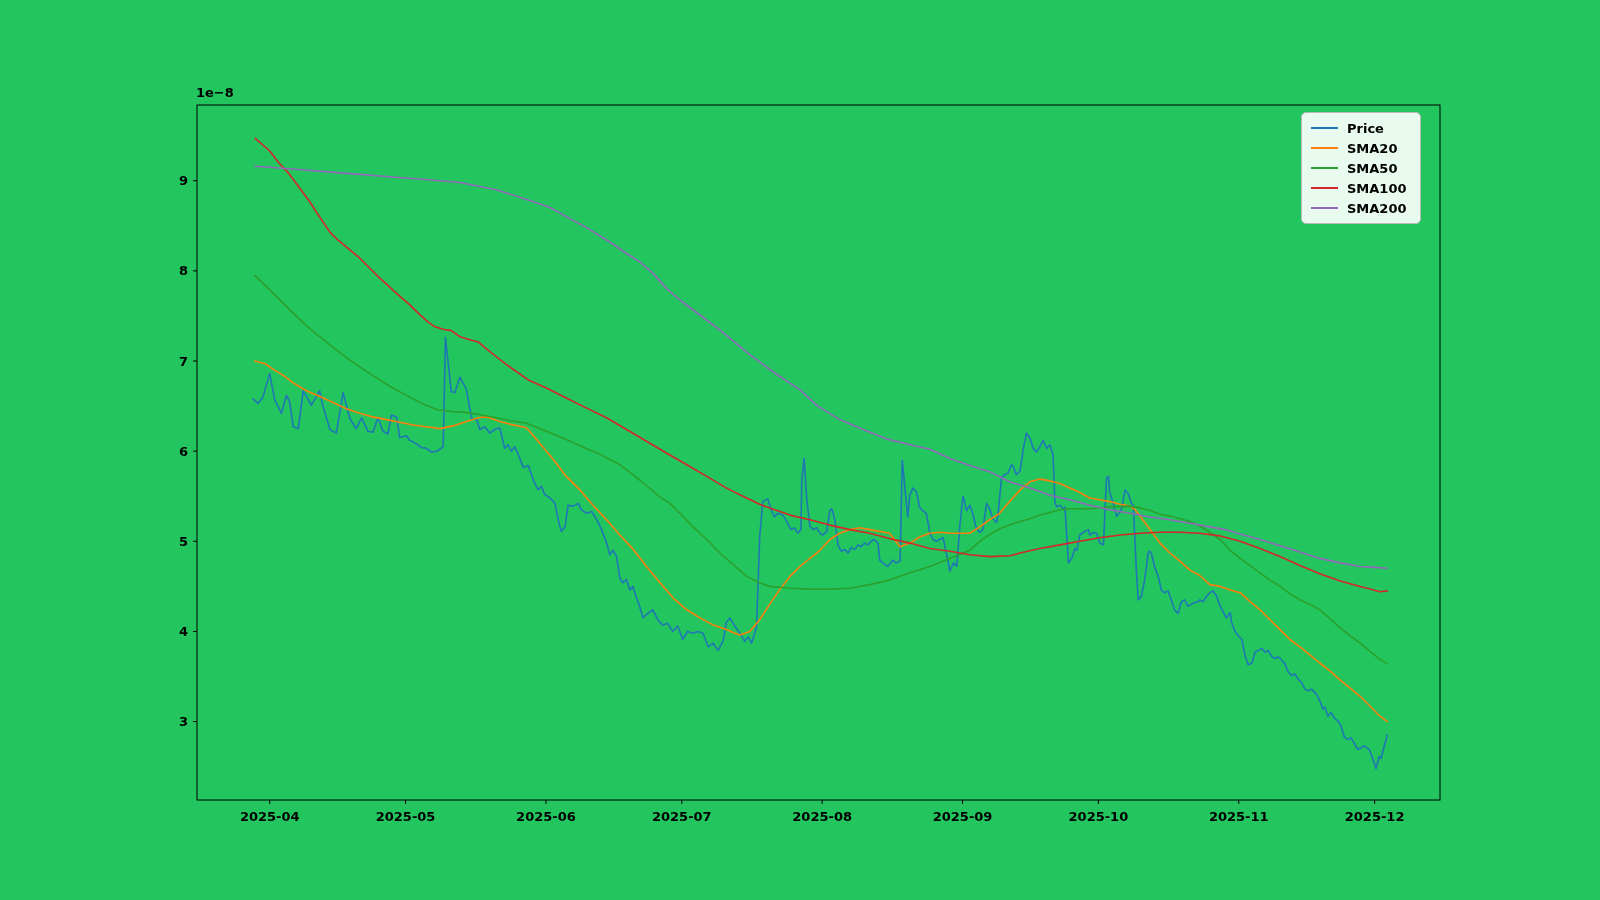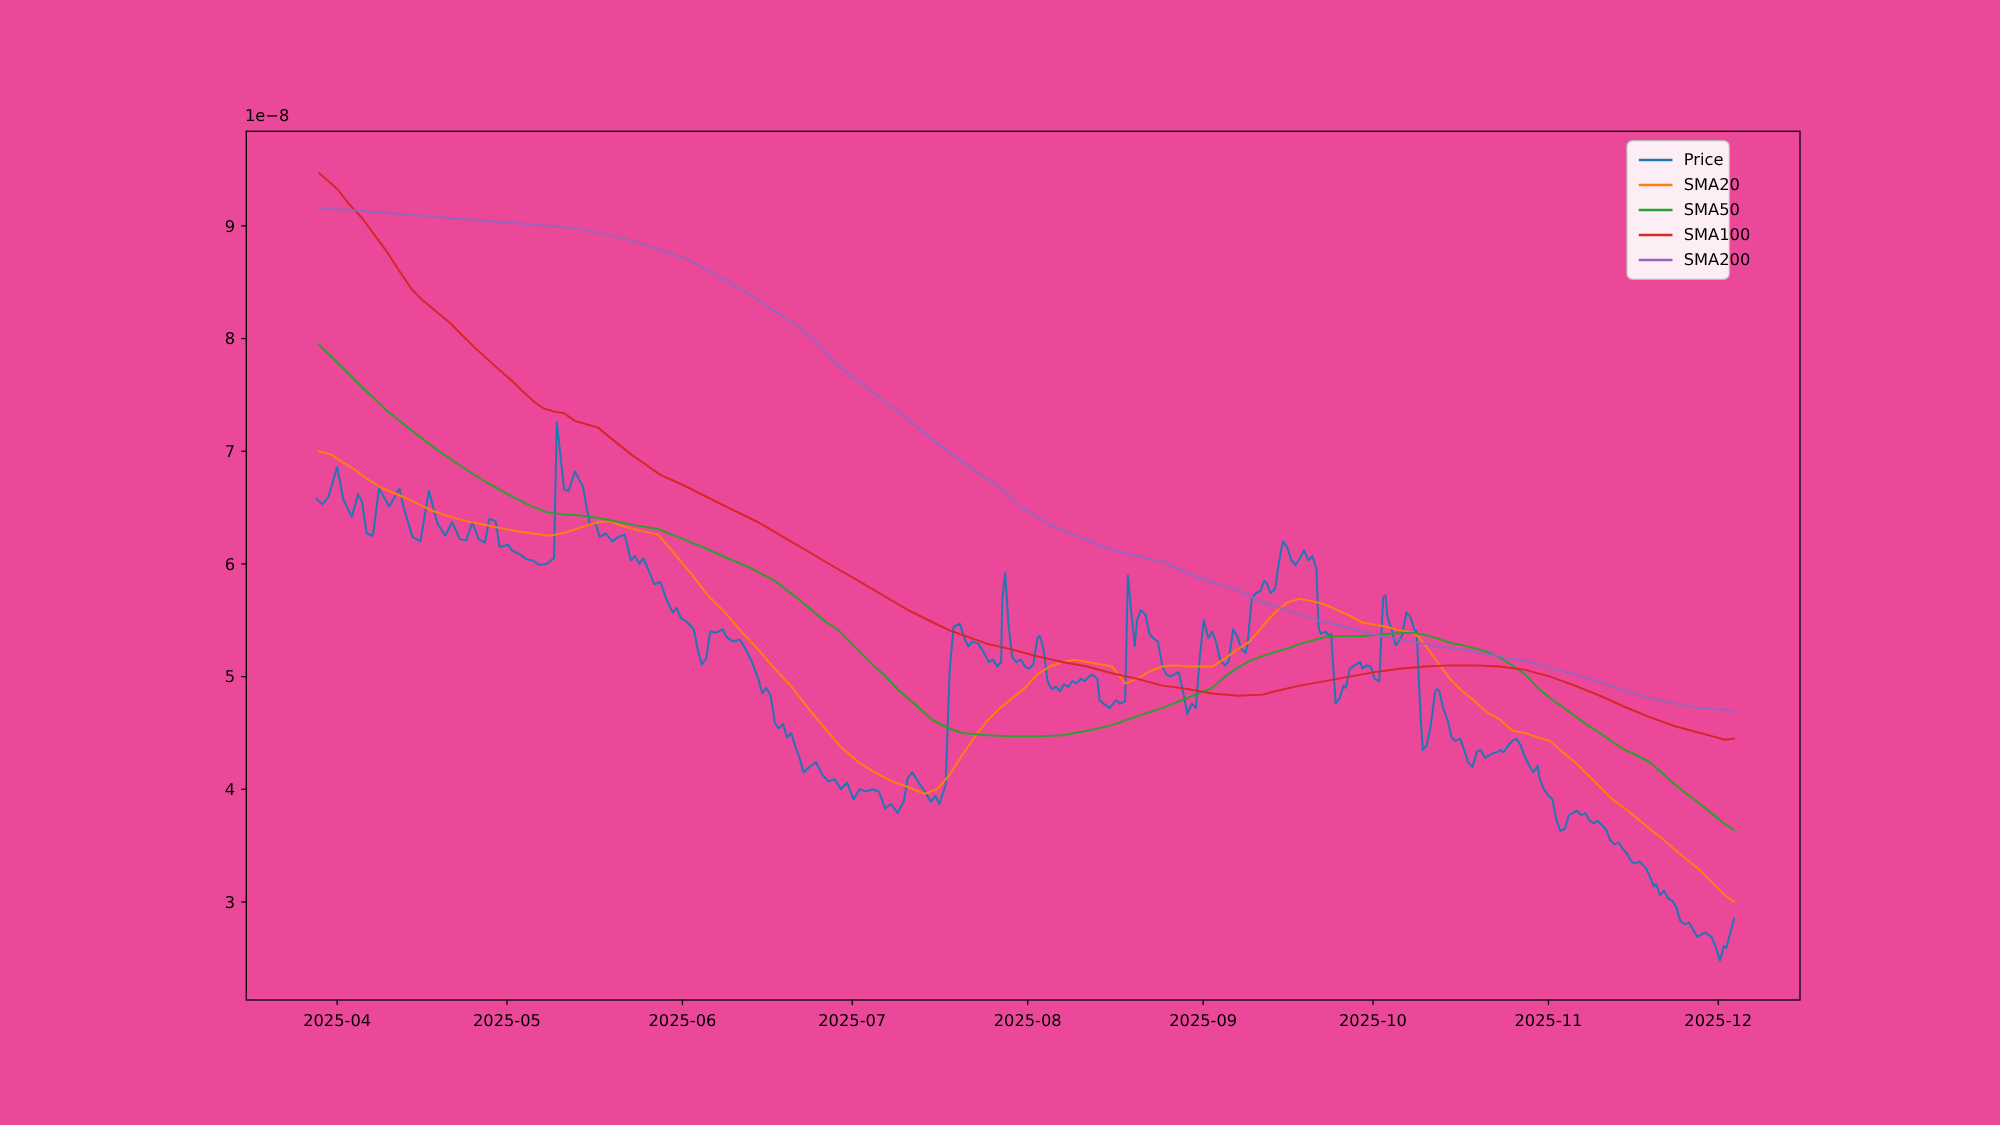--- a/index.html
+++ b/index.html
@@ -2,28 +2,28 @@
 <html><head>
 <meta charset="utf-8">
 <style>
   html, body {
     margin: 0; padding: 0;
     width: 1600px; height: 900px;
     background: #ffffff;
     font-family: "DejaVu Sans", "Liberation Sans", sans-serif;
     overflow: hidden;
   }
-  #figure { position: relative; width: 1600px; height: 900px; background: #ec4899; }
+  #figure { position: relative; width: 1600px; height: 900px; background: #22c55e; font-weight: bold; }
   #chart-svg { position: absolute; left: 0; top: 0; }
   .tick-label { font-size: 13px; fill: #000000; }
   .offset-label { font-size: 13px; fill: #000000; }
   #legend {
     position: absolute;
     left: 1301px; top: 112px;
-    width: 83px;
+    width: 120px;
     box-sizing: border-box;
     background: rgba(255,255,255,0.9);
     border: 1px solid #b9b9b9;
     border-radius: 5px;
     padding: 5px 6px 5px 9px;
   }
   .legend-row { display: flex; align-items: center; height: 20px; }
   .legend-swatch { width: 27px; height: 0; border-top-style: solid; border-top-width: 2px; flex: 0 0 27px; }
   .legend-label { font-size: 13px; color: #000000; margin-left: 9px; white-space: nowrap; }
 </style>

